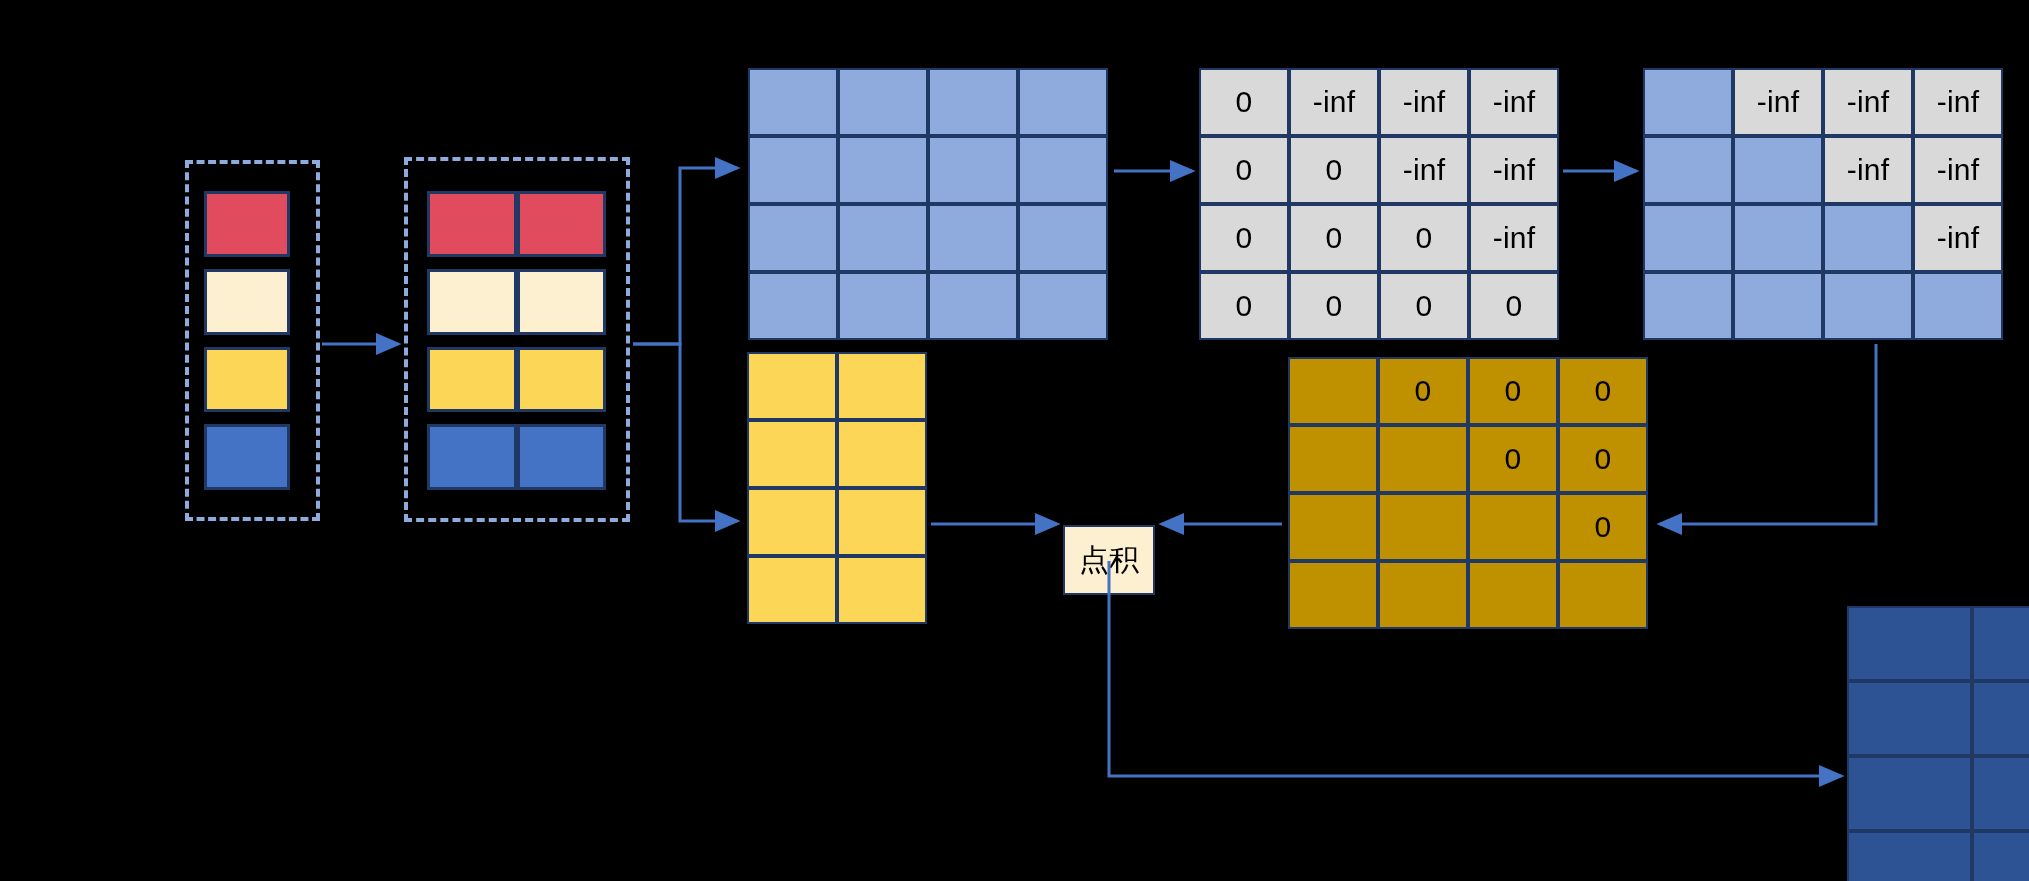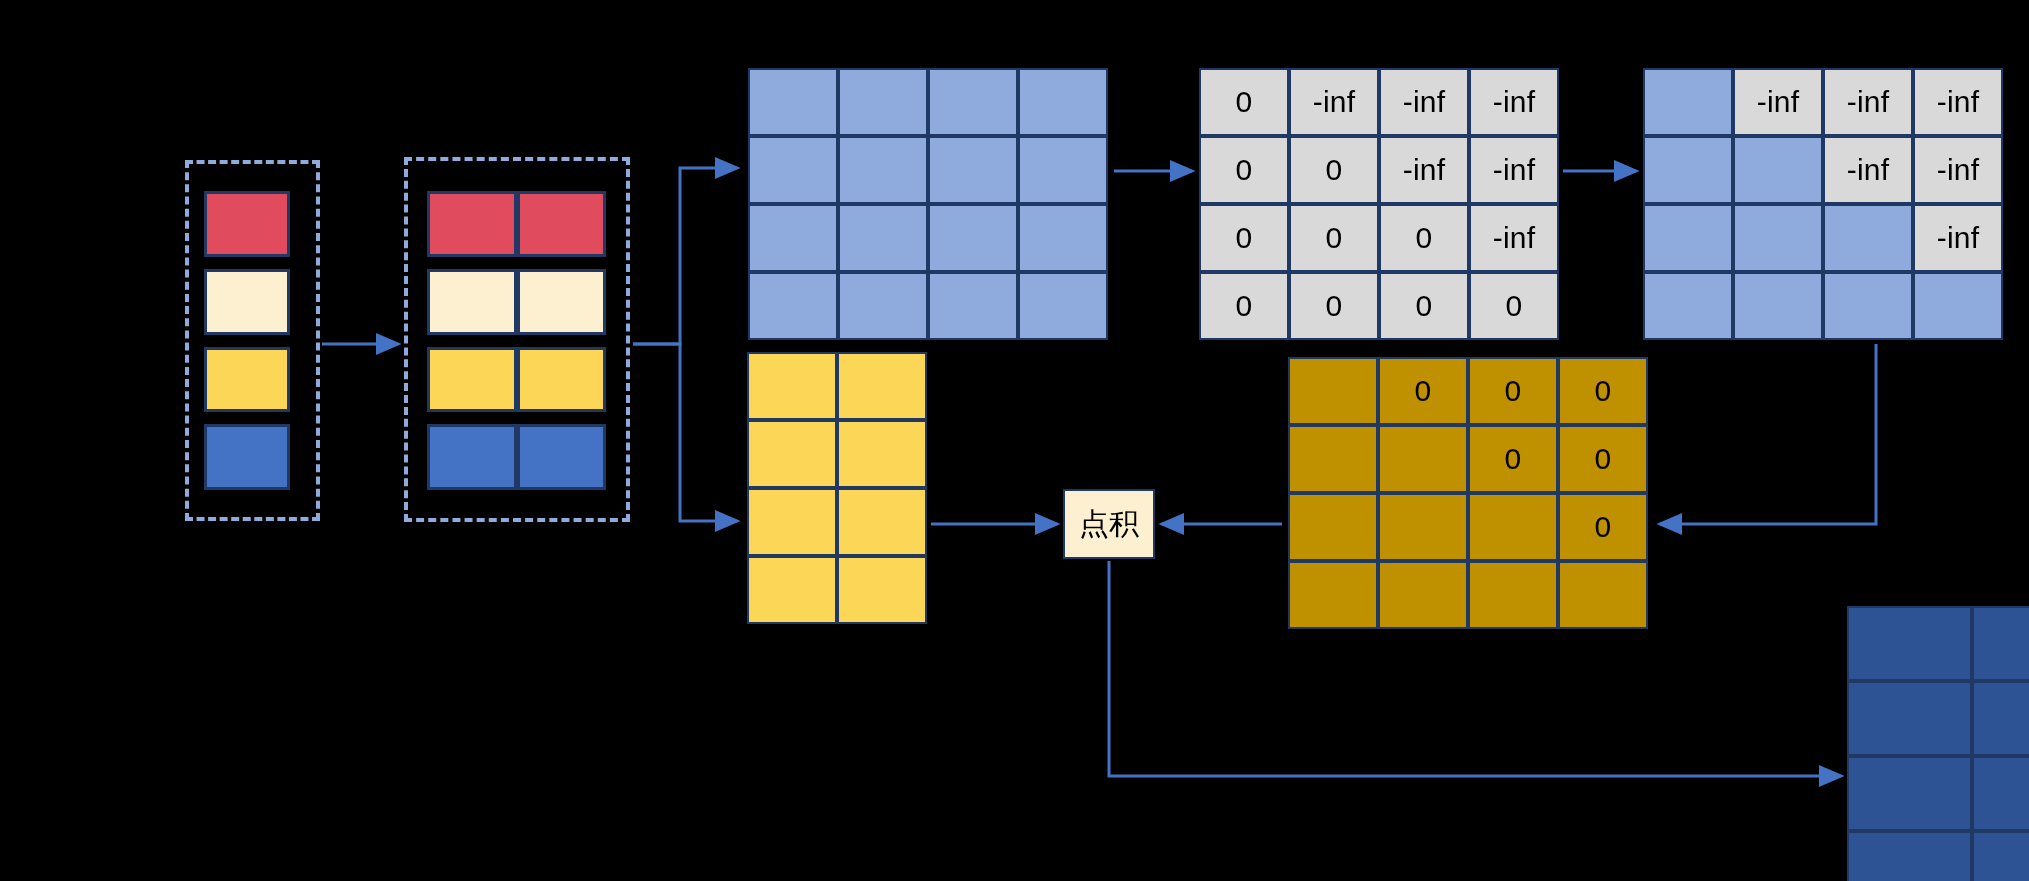--- a/index.html
+++ b/index.html
@@ -73,20 +73,21 @@
   .node {
     position: absolute;
     box-sizing: border-box;
     background: #FDF0D0;
     border: 2px solid #1F3864;
     display: flex;
     align-items: center;
     justify-content: center;
     font-size: 30px;
     color: #000000;
+    margin-top: 36px;
   }
 
   
   .conn {
     position: absolute;
     pointer-events: none;
     overflow: visible;
   }
   .conn path, .conn line, .conn polyline {
     fill: none;

